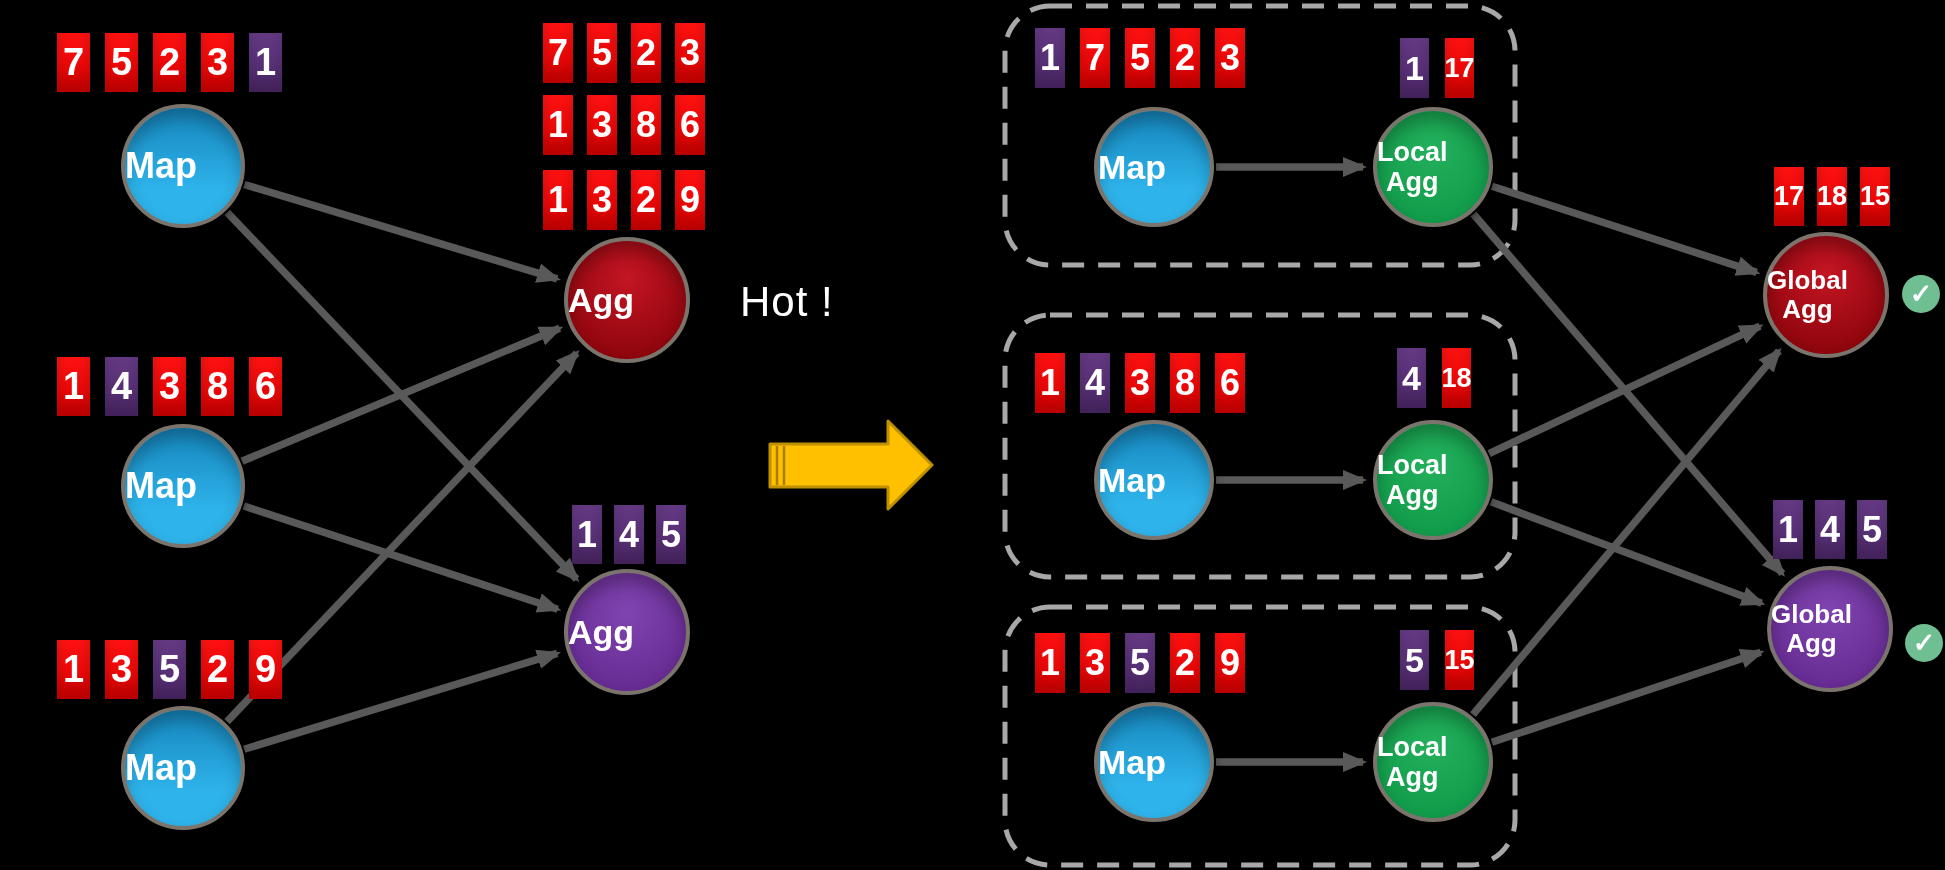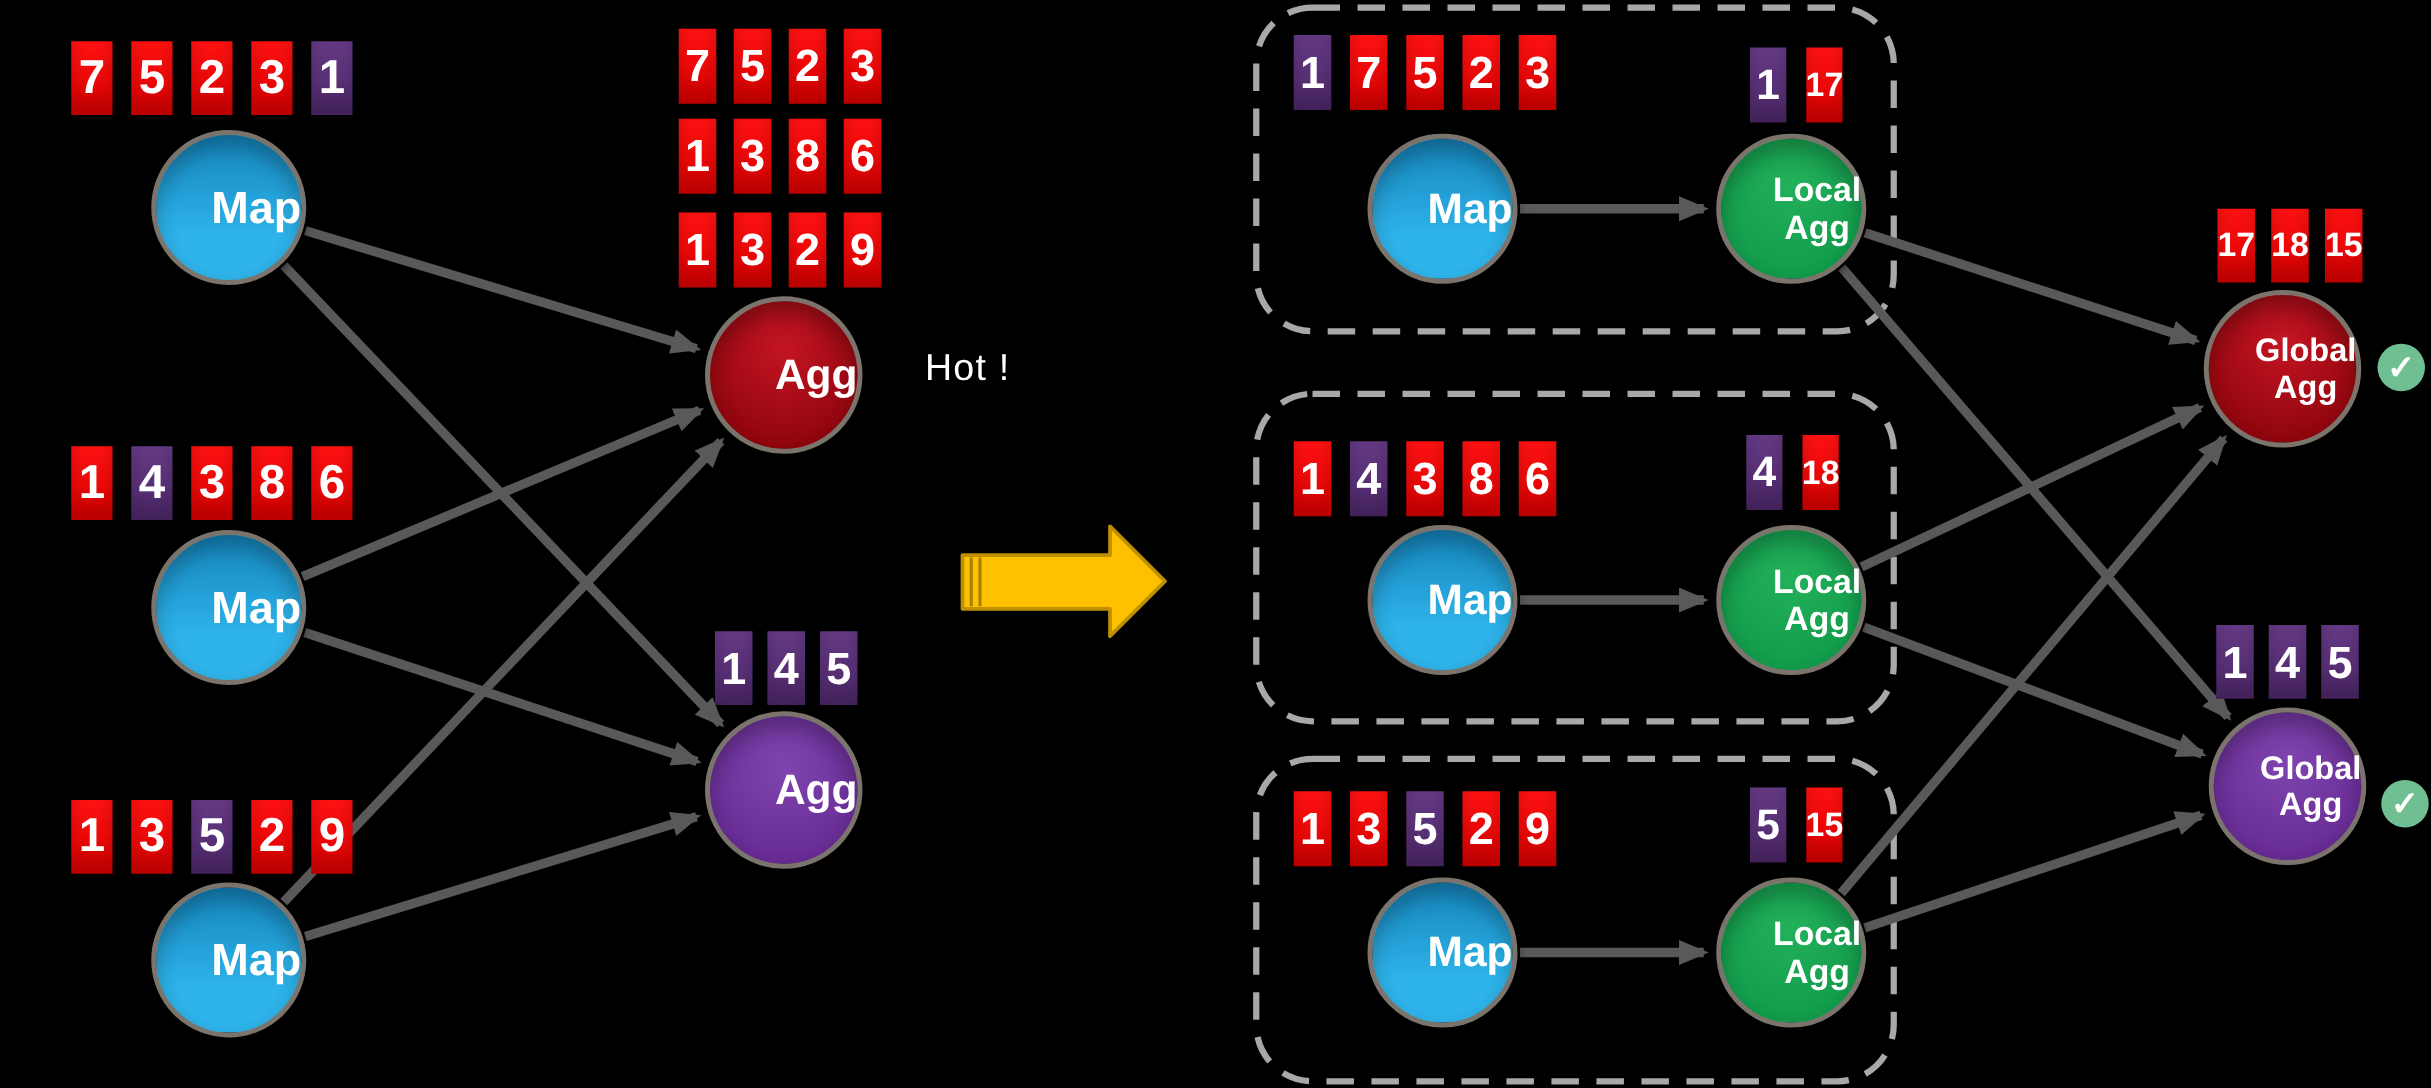--- a/index.html
+++ b/index.html
@@ -4,21 +4,21 @@
 <style>
   html,body { margin:0; padding:0; background:#000; }
   #canvas {
     position:relative; width:1945px; height:870px; background:#000;
     font-family:"Liberation Sans", sans-serif; overflow:hidden;
   }
   #connector-layer { position:absolute; left:0; top:0; }
   .node {
     position:absolute; border-radius:50%;
     border:4px solid var(--node-border);
-    display:flex; align-items:center; justify-content:flex-end;
+    display:flex; align-items:center; justify-content:flex-start;
     color:#fff; font-weight:bold; text-align:center;
     white-space:pre-line; line-height:1.12;
     box-shadow: inset 0 10px 16px rgba(0,0,0,0.25), 0 4px 8px rgba(0,0,0,0.55);
   }
   .node.map        { background:linear-gradient(180deg,var(--map-top) 0%, var(--map-bottom) 70%); }
   .node.agg-red    { background:radial-gradient(circle at 50% 32%, var(--agg-red-top), var(--agg-red-bottom) 80%); }
   .node.agg-purple { background:radial-gradient(circle at 50% 34%, var(--agg-purple-top), var(--agg-purple-bottom) 82%); }
   .node.local      { background:radial-gradient(circle at 50% 34%, var(--local-top), var(--local-bottom) 85%); }
   .tile {
     position:absolute; color:#fff; font-weight:bold;
@@ -27,21 +27,21 @@
   }
   .tile.red    { background:linear-gradient(180deg,var(--tile-red-top),var(--tile-red-bottom)); }
   .tile.purple { background:linear-gradient(180deg,var(--tile-purple-top),var(--tile-purple-bottom)); }
   .check {
     position:absolute; width:38px; height:38px; border-radius:50%;
     background:var(--check-bg); color:#fff; font-weight:900; font-size:27px;
     display:flex; align-items:center; justify-content:center;
   }
   #hot-label {
     position:absolute; left:740px; top:278px;
-    color:#ffffff; font-size:30px; font-weight:400; letter-spacing:1px;
+    color:#ffffff; font-size:42px; font-weight:400; letter-spacing:1px;
     white-space:nowrap;
   }
 </style>
 </head>
 <body>
 
 <div id="canvas" style="background: rgb(0, 0, 0);">
   <svg id="connector-layer" width="1945" height="870" viewBox="0 0 1945 870">
       <defs>
         <marker id="arrow" markerUnits="userSpaceOnUse" markerWidth="30" markerHeight="24" refX="20" refY="10" orient="auto">

